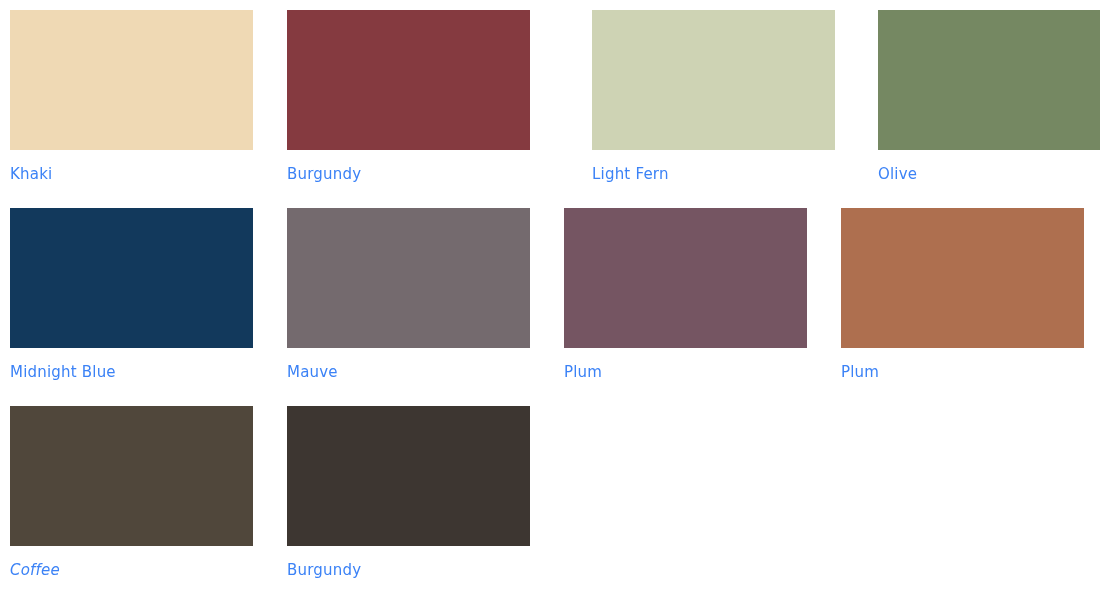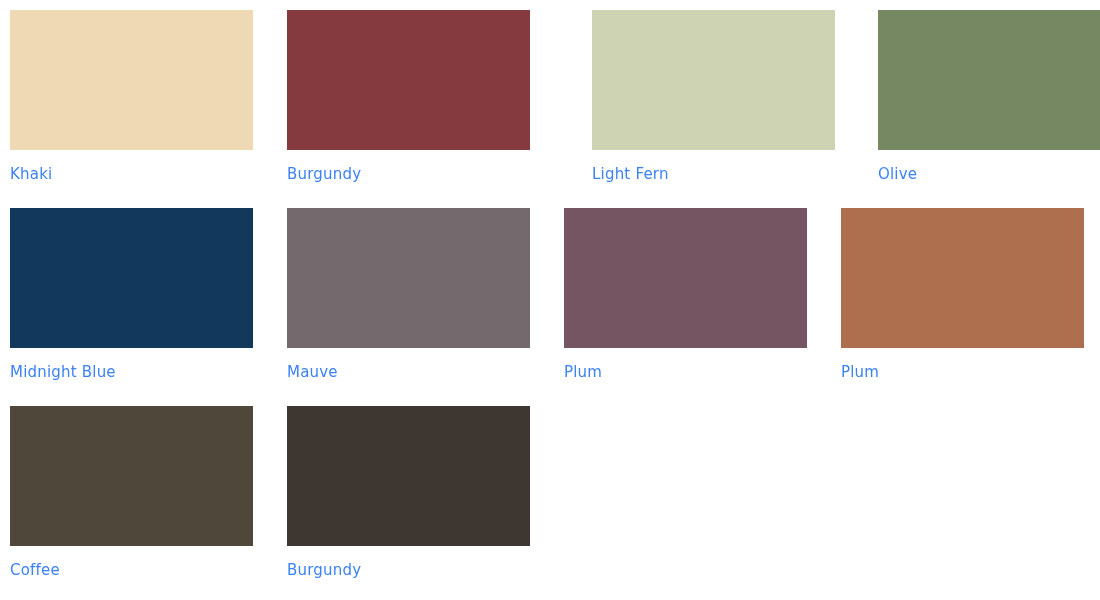--- a/index.html
+++ b/index.html
@@ -74,21 +74,21 @@
       <span class="swatch-label">Mauve</span>
     </div>
     <div class="swatch-cell" style="left: 564px; top: 208px;">
       <div class="swatch-chip" style="background-color: rgb(117, 85, 98);"></div>
       <span class="swatch-label">Plum</span>
     </div>
     <div class="swatch-cell" style="left: 841px; top: 208px;">
       <div class="swatch-chip" style="background-color: rgb(174, 111, 79);"></div>
       <span class="swatch-label">Plum</span>
     </div>
-    <div class="swatch-cell" style="left: 10px; top: 406px;">
+    <div class="swatch-cell" style="left: 10px; top: 406px; font-style: italic;">
       <div class="swatch-chip" style="background-color: rgb(80, 71, 59);"></div>
       <span class="swatch-label">Coffee</span>
     </div>
     <div class="swatch-cell" style="left: 287px; top: 406px;">
       <div class="swatch-chip" style="background-color: rgb(61, 54, 49);"></div>
       <span class="swatch-label">Burgundy</span>
     </div>
   </div>
 
 </body></html>

